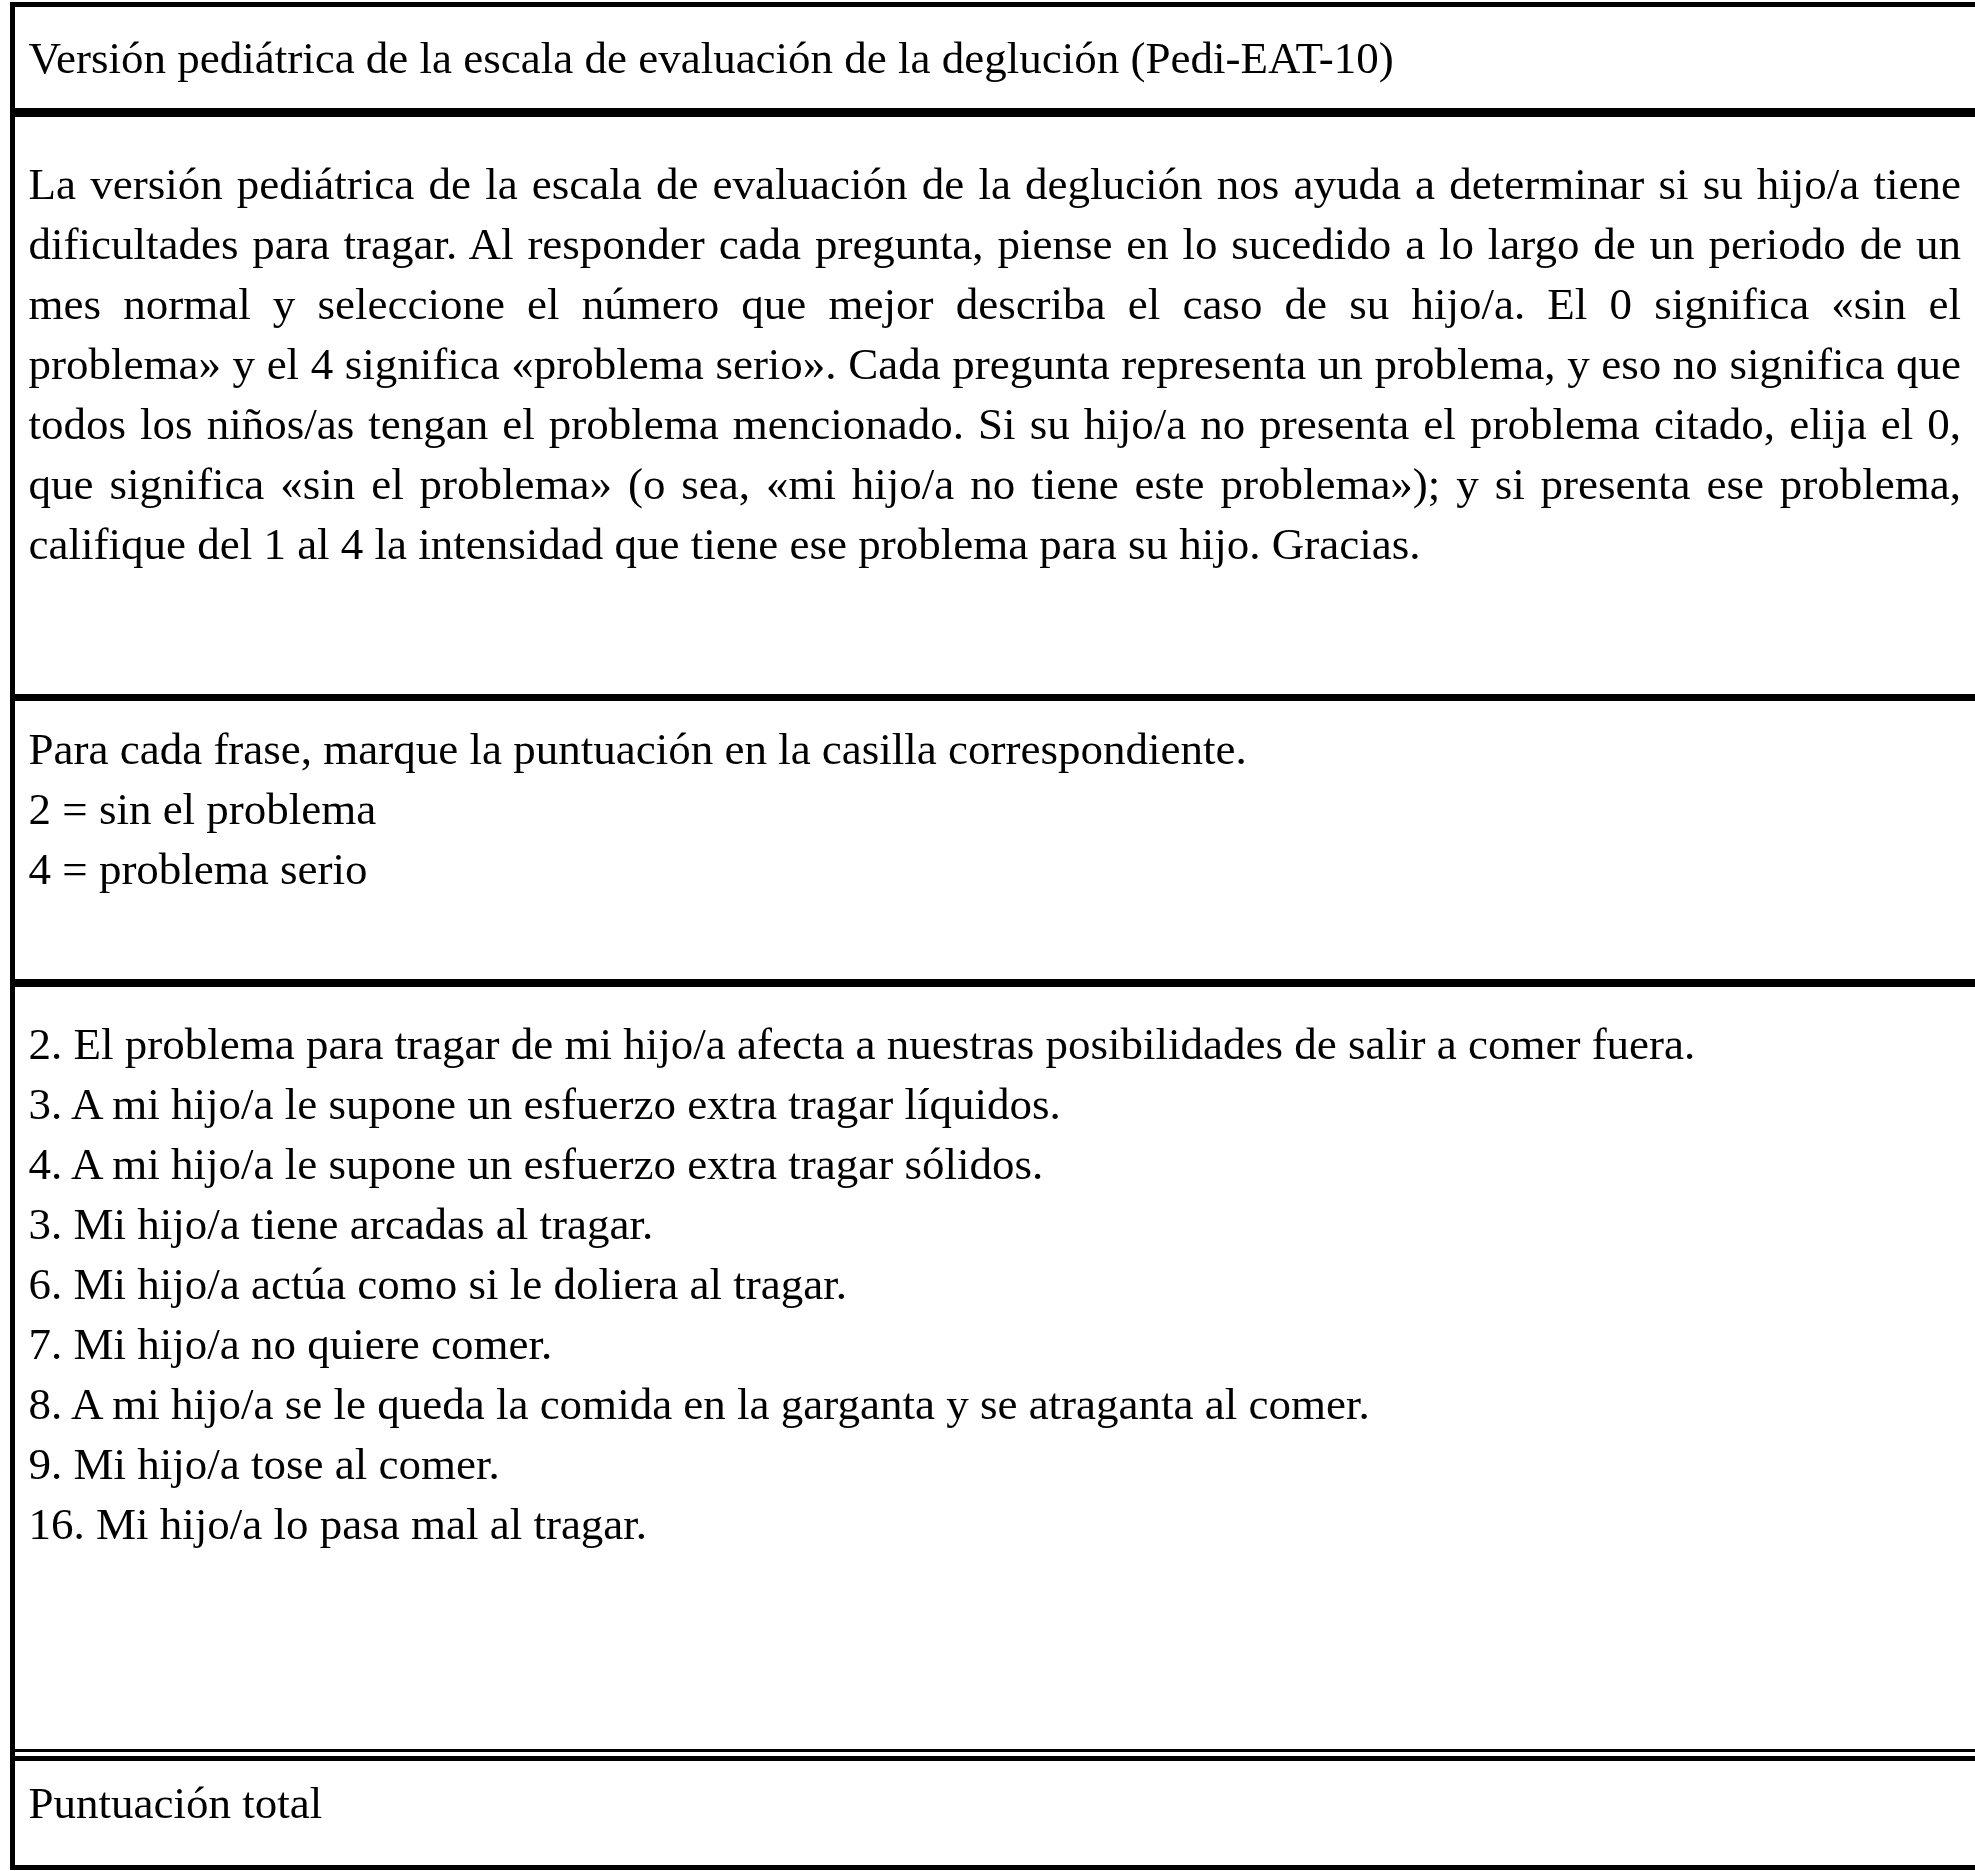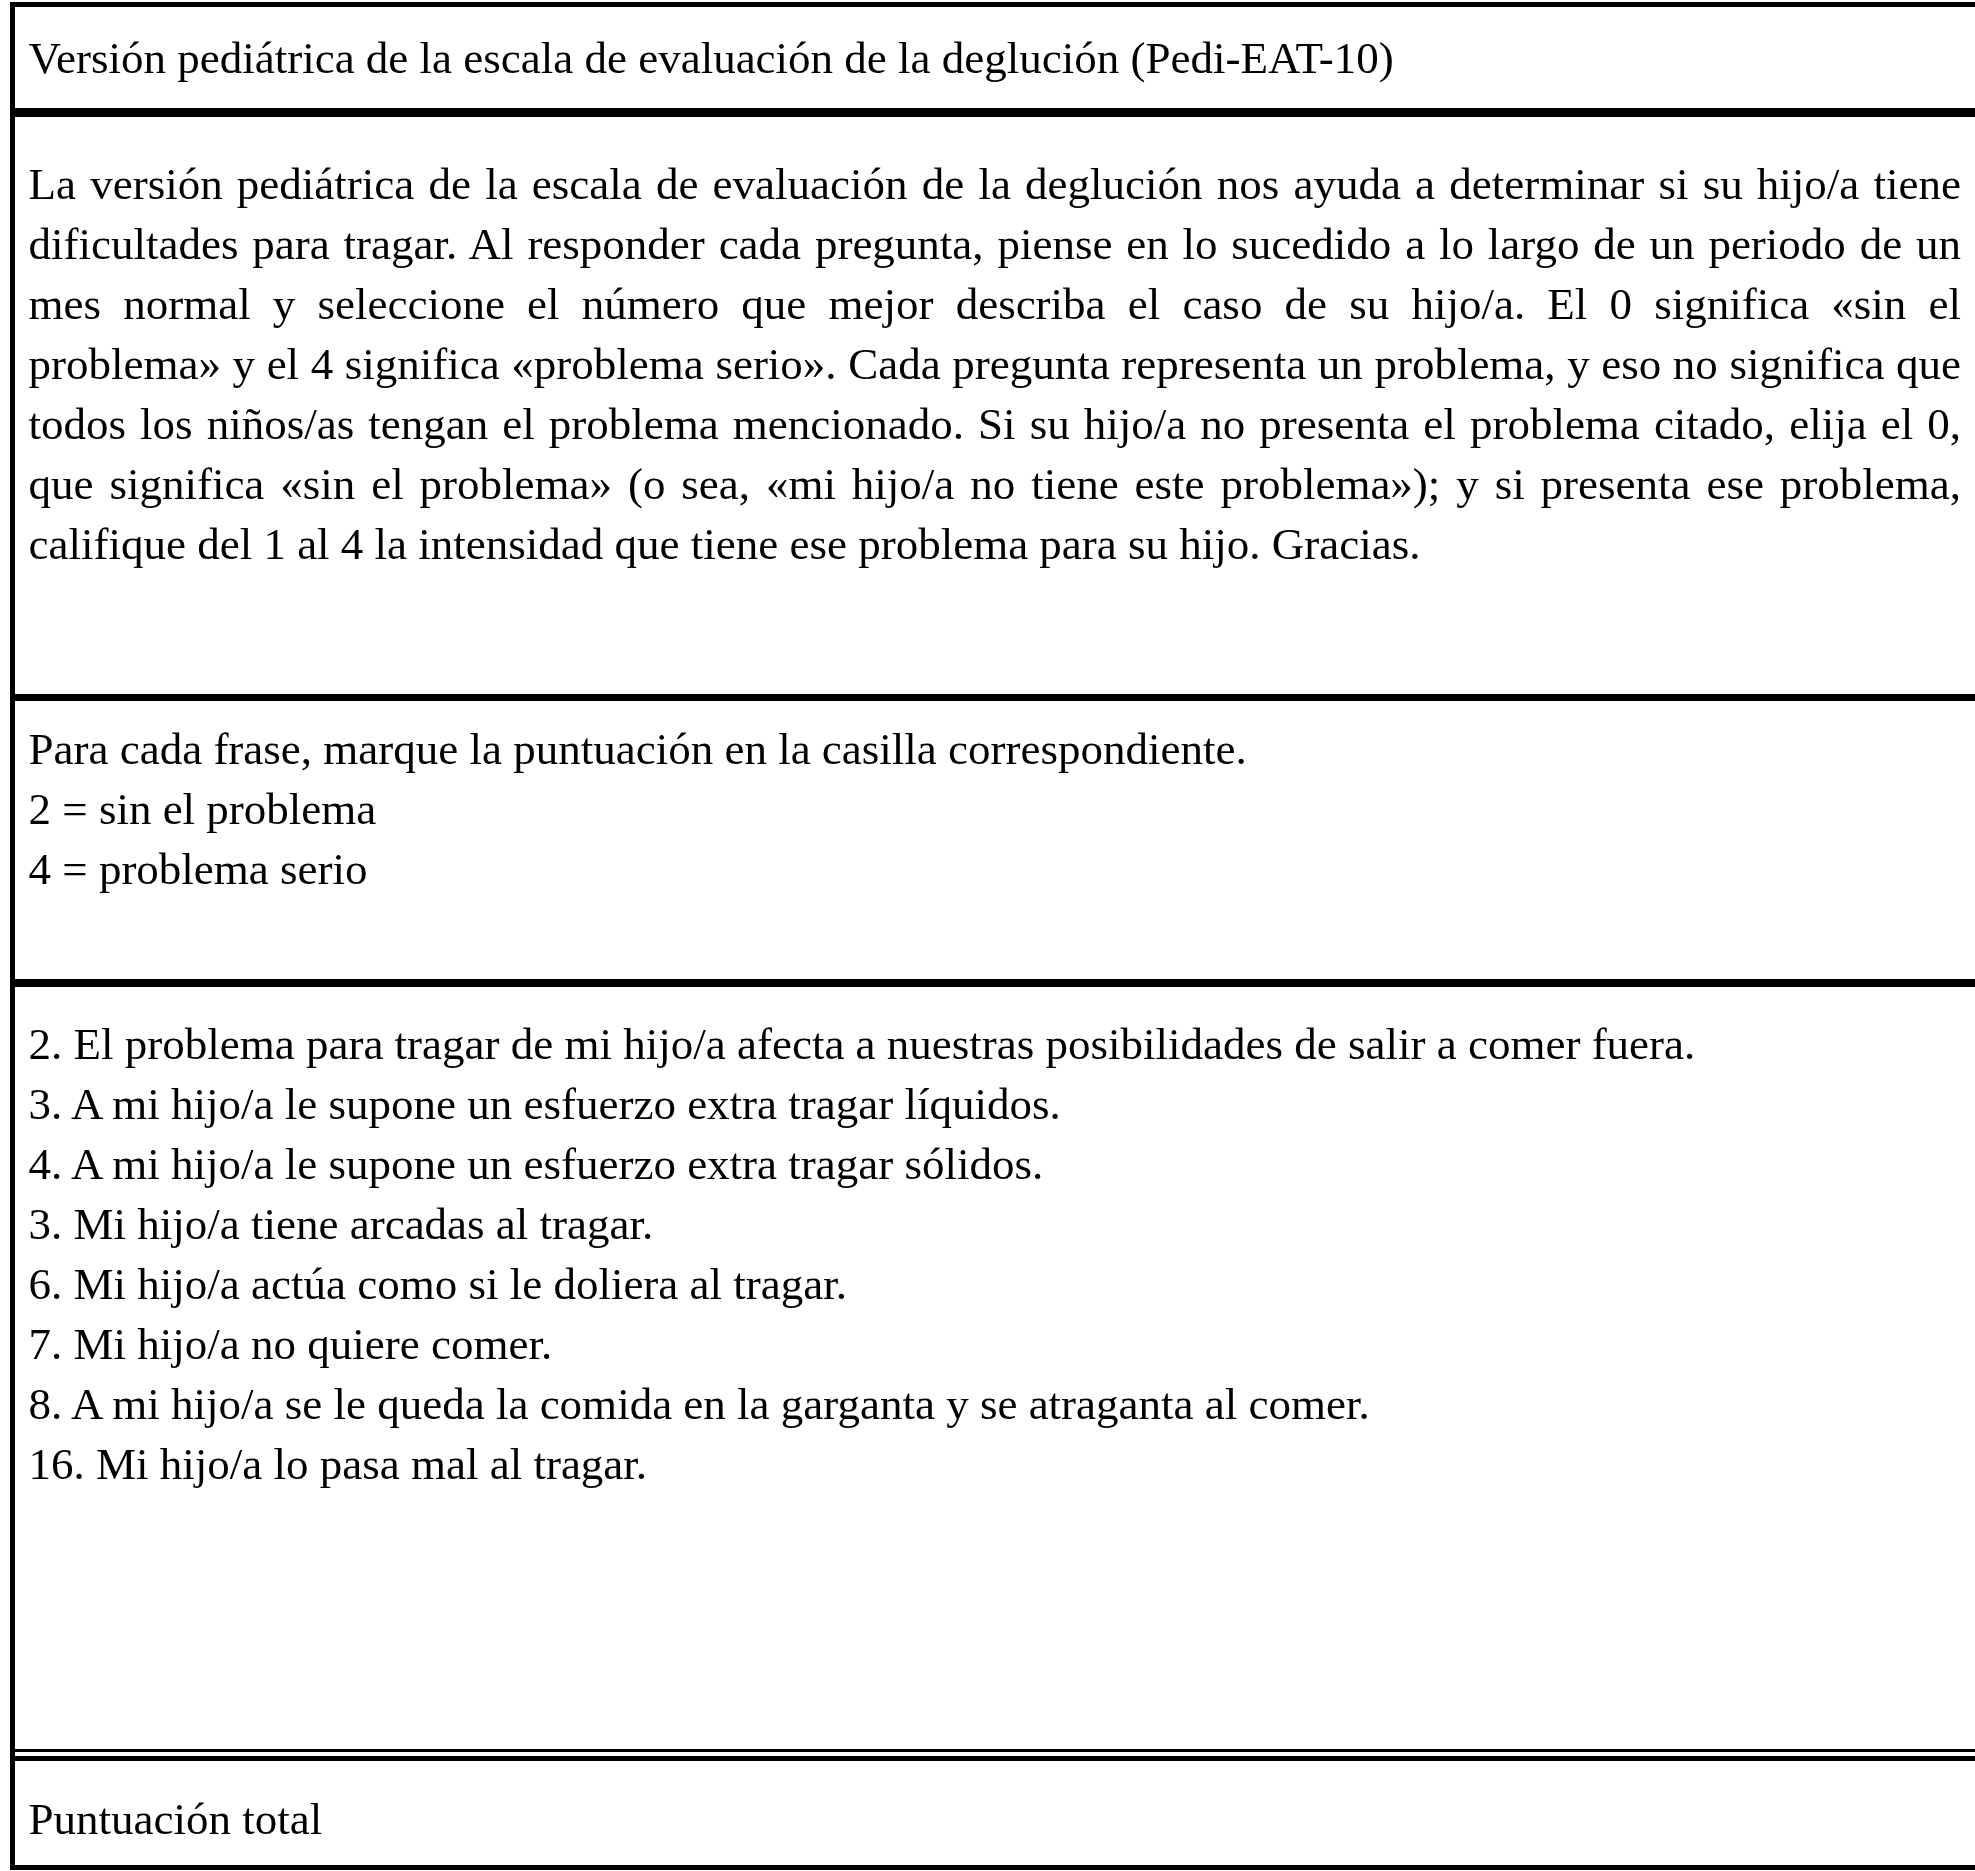--- a/index.html
+++ b/index.html
@@ -49,21 +49,21 @@
   .row-scale {
     height: 278px;
     padding-top: 17.6px;
   }
   .row-items {
     height: 762px;
     padding-top: 27px;
   }
   .row-total {
     flex: 1 1 auto;
-    padding-top: 28px;
+    padding-top: 12px;
   }
   .rule {
     flex: none;
     height: 8.8px;
     background: #000000;
   }
   .rule-thin {
     height: 7.4px;
   }
   .rule-mid {
@@ -107,20 +107,21 @@
   <div class="rule rule-mid"></div>
 
   <div class="row row-items">
     <div class="question-item">2. El problema para tragar de mi hijo/a afecta a nuestras posibilidades de salir a comer fuera.</div>
     <div class="question-item">3. A mi hijo/a le supone un esfuerzo extra tragar líquidos.</div>
     <div class="question-item">4. A mi hijo/a le supone un esfuerzo extra tragar sólidos.</div>
     <div class="question-item">3. Mi hijo/a tiene arcadas al tragar.</div>
     <div class="question-item">6. Mi hijo/a actúa como si le doliera al tragar.</div>
     <div class="question-item">7. Mi hijo/a no quiere comer.</div>
     <div class="question-item">8. A mi hijo/a se le queda la comida en la garganta y se atraganta al comer.</div>
+    <div class="question-item">9. Mi hijo/a tose al comer.</div>
     <div class="question-item">16. Mi hijo/a lo pasa mal al tragar.</div>
   </div>
 
   <div class="rule-double"></div>
 
   <div class="row row-total">
     <div class="total-label">Puntuación total</div>
   </div>
 
 </div>

